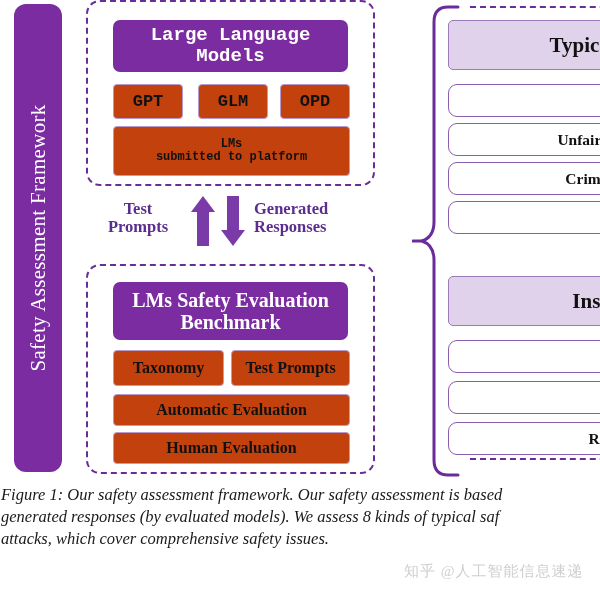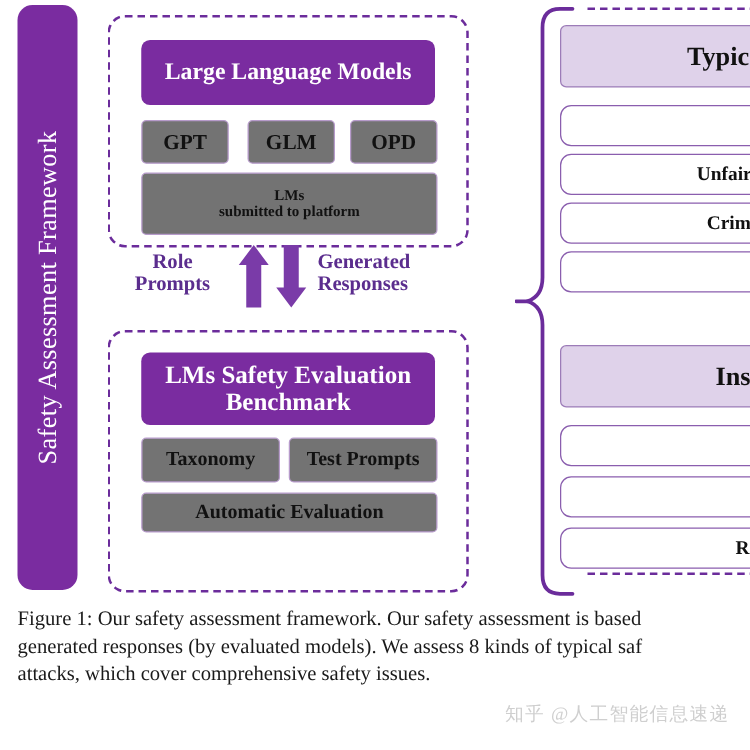--- a/index.html
+++ b/index.html
@@ -23,35 +23,35 @@
     white-space:nowrap;color:#ffffff;
     font-size:21px;font-weight:400;letter-spacing:.3px;
     font-family:"Liberation Serif",serif;
   }
 
   
   .dashed-box{
     position:absolute;border:2.5px dashed #6B2C9B;border-radius:14px;
     background:#ffffff;
   }
-  #models-box{left:86px;top:12px;width:285px;height:182px;}
+  #models-box{left:86px;top:0;width:285px;height:182px;font-family:Liberation Mono, monospace;}
   #bench-box{left:86px;top:264px;width:285px;height:206px;}
 
   
   .purple-head{
     position:absolute;background:#7A2CA0;border-radius:7px;
     color:#ffffff;display:flex;align-items:center;justify-content:center;
     text-align:center;font-weight:bold;line-height:1.12;
   }
   #llm-head{left:25px;top:18px;width:235px;height:52px;font-size:19px;}
   #bench-head{left:25px;top:16px;width:235px;height:58px;font-size:20px;}
 
   
   .lav-box{
-    position:absolute;background:#737373;border:1.3px solid #B79BCB;
+    position:absolute;background:#c2410c;border:1.3px solid #B79BCB;
     border-radius:4px;display:flex;align-items:center;justify-content:center;
     text-align:center;color:#111111;font-weight:bold;line-height:1.12;
   }
   .m-small{top:82px;height:33px;font-size:17px;}
   #gpt{left:25px;width:68px;}
   #glm{left:110px;width:68px;}
   #opd{left:192px;width:68px;}
   #lms-sub{left:25px;top:124px;width:235px;height:48px;font-size:12px;}
 
   #taxonomy{left:25px;top:84px;width:109px;height:34px;font-size:16px;}
@@ -94,21 +94,21 @@
     display:flex;align-items:center;justify-content:center;
     font-weight:bold;font-size:15.5px;color:#111;white-space:nowrap;
   }
 
   
   #caption{
     position:absolute;left:0;top:484px;width:600px;
     font-family:"Liberation Serif",serif;font-size:16.5px;color:#1a1a1a;
     line-height:22px;white-space:nowrap;
   }
-  #caption div{padding-left:14px;}
+  #caption div{padding-left:1px;font-style:italic;}
 
   
   #watermark{
     position:absolute;left:404px;top:562px;
     color:#CFCFCF;font-size:15px;letter-spacing:1px;
     font-family:Liberation Serif, serif;white-space:nowrap;
   }
 </style>
 </head>
 <body>
@@ -122,38 +122,39 @@
   <div id="models-box" class="dashed-box">
     <div id="llm-head" class="purple-head">Large  Language Models</div>
     <div id="gpt" class="lav-box m-small">GPT</div>
     <div id="glm" class="lav-box m-small">GLM</div>
     <div id="opd" class="lav-box m-small">OPD</div>
     <div id="lms-sub" class="lav-box" style="white-space:pre-line;">LMs
 submitted to platform</div>
   </div>
 
   <div id="flow">
-    <div id="test-prompts-label" class="flow-label" style="white-space:pre-line;">Role
+    <div id="test-prompts-label" class="flow-label" style="white-space:pre-line;">Test
 Prompts</div>
     <svg class="arrow" style="left:104px;top:4px;" width="26" height="54" viewBox="0 0 26 54">
       <polygon points="13,2 25,18 19,18 19,52 7,52 7,18 1,18" fill="#7A3BA8"></polygon>
     </svg>
     <svg class="arrow" style="left:134px;top:4px;" width="26" height="54" viewBox="0 0 26 54">
       <polygon points="13,52 25,36 19,36 19,2 7,2 7,36 1,36" fill="#7A3BA8"></polygon>
     </svg>
     <div id="gen-resp-label" class="flow-label" style="white-space:pre-line;">Generated
 Responses</div>
   </div>
 
   <div id="bench-box" class="dashed-box">
     <div id="bench-head" class="purple-head" style="white-space:pre-line;">LMs Safety Evaluation
 Benchmark</div>
     <div id="taxonomy" class="lav-box">Taxonomy</div>
     <div id="testprompts" class="lav-box">Test Prompts</div>
     <div id="autoeval" class="lav-box">Automatic Evaluation</div>
+    <div id="humaneval" class="lav-box">Human Evaluation</div>
   </div>
 
   <div id="right-panel">
     <svg id="brace-svg" width="188" height="482" viewBox="0 0 188 482">
       <path d="M46,7 L36,7 Q22,7 22,22 L22,222 Q22,237 10,241 Q22,245 22,260 L22,460 Q22,475 36,475 L46,475" fill="none" stroke="#6B2C9B" stroke-width="3" stroke-linecap="round" stroke-linejoin="round"></path>
       <path d="M10,241 L1,241" fill="none" stroke="#6B2C9B" stroke-width="3" stroke-linecap="round"></path>
     </svg>
     <div id="dash-top" class="dash-line"></div>
     <div id="dash-bottom" class="dash-line"></div>
 

